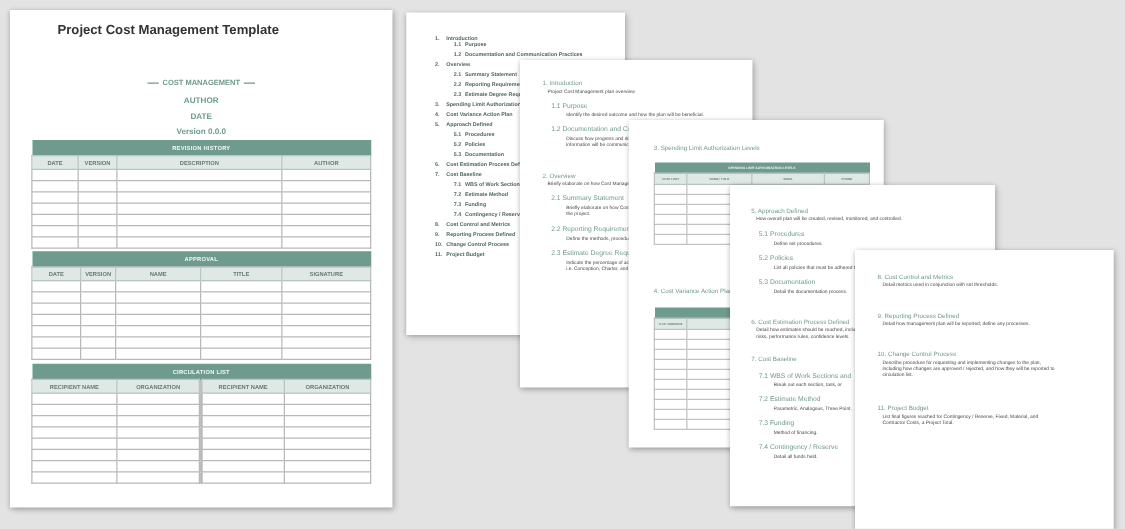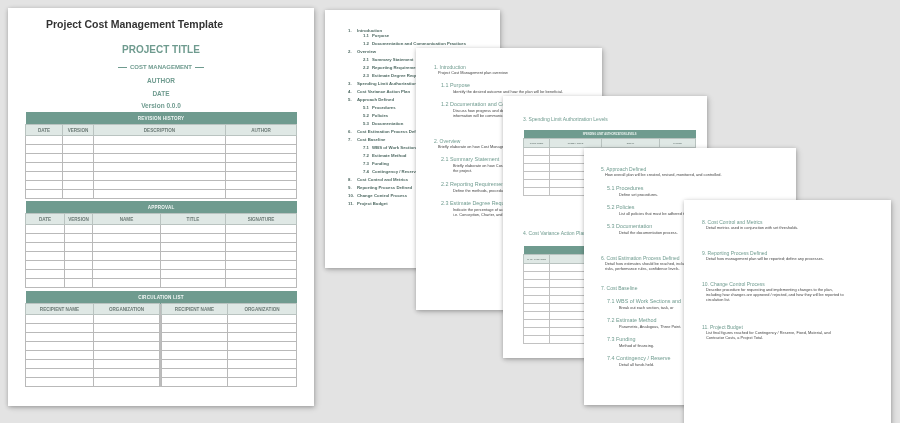--- a/index.html
+++ b/index.html
@@ -52,21 +52,20 @@
   .mini-tbl { position:absolute; border-collapse:collapse; table-layout:fixed; }
   .mini-tbl th.hdr { background:#6f9b8f; color:#eef5f2; font-size:2.6px; height:6px; font-weight:bold; }
   .mini-tbl th.col { background:#dfe8e5; color:#6b7a76; font-size:2.4px; height:6px; border:0.5px solid #b9c3c0; }
   .mini-tbl td { height:7px; border:0.5px solid #c2c2c2; padding:0; }
 </style>
 </head>
 <body>
 
 <div class="page" id="p1">
   <div class="p1-title">Project Cost Management Template</div>
-  <div class="center-block proj-title">PROJECT TITLE</div>
   <div class="center-block cost-mgmt">
     <span class="dash"></span><span>COST MANAGEMENT</span><span class="dash"></span>
   </div>
   <div class="center-block author">AUTHOR</div>
   <div class="center-block date">DATE</div>
   <div class="center-block version">Version 0.0.0</div>
 
   <table class="tbl" id="t-rev">
     <colgroup>
         <col style="width:37px">

